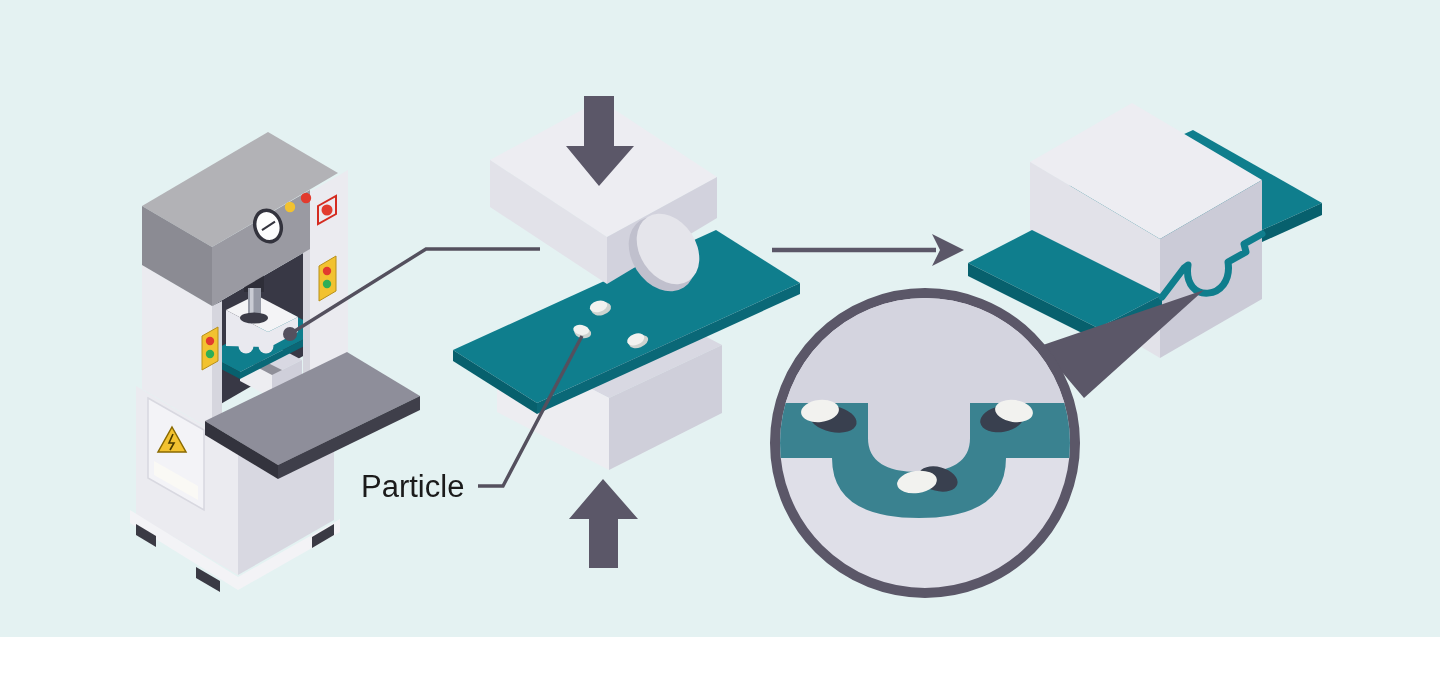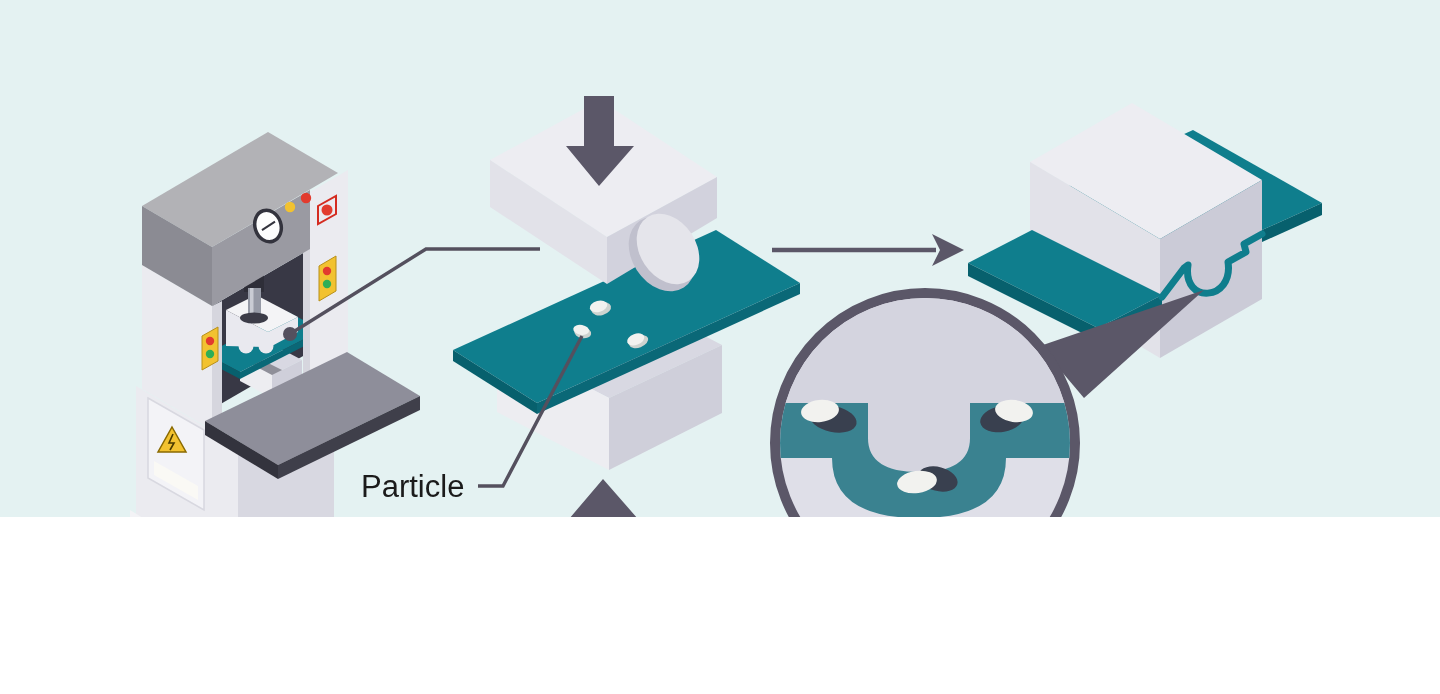--- a/index.html
+++ b/index.html
@@ -1,16 +1,16 @@
 <!DOCTYPE html>
 <html style="--bg: #e4f2f2; --teal: #0f7e8d; --teal_edge_dark: #07606d; --teal_edge_mid: #0a6877; --teal_magnifier: #3a8290; --die_top: #ededf2; --die_front: #e2e2e9; --die_side: #cfcfda; --arrow: #5b5768; --line: #54505e; --magnifier_border: #5b5768; --mag_die_upper: #d4d4df; --mag_die_lower: #dfdfe8; --particle_white: #f2f2ef; --particle_shade: #ced3cf; --dent_shadow: #39404f; --machine_top: #b2b2b6; --machine_front: #9a9aa2; --machine_left: #8b8b93; --machine_white: #ebebf0; --machine_shade: #d6d6de; --interior_dark: #383845; --table_top: #8e8e9a; --table_edge: #33333d; --base_side: #d8d8e1; --warning_yellow: #f2c230; --button_red: #e23b2e; --button_green: #2fae57; --text: #1b1b1b;"><head>
 <meta charset="utf-8">
 <style>
   html,body{margin:0;padding:0;}
-  .stage{position:relative;width:1440px;height:517px;background:var(--bg,#e4f2f2);overflow:hidden;
+  .stage{position:relative;width:1440px;height:637px;background:var(--bg,#e4f2f2);overflow:hidden;
          font-family:"Liberation Sans",sans-serif;}
   svg{display:block;}
   
   .f-teal{fill:var(--teal)}
   .f-teal-dark{fill:var(--teal_edge_dark)}
   .f-teal-mid{fill:var(--teal_edge_mid)}
   .f-teal-mag{fill:var(--teal_magnifier)}
   .f-die-top{fill:var(--die_top)}
   .f-die-front{fill:var(--die_front)}
   .f-die-side{fill:var(--die_side)}

